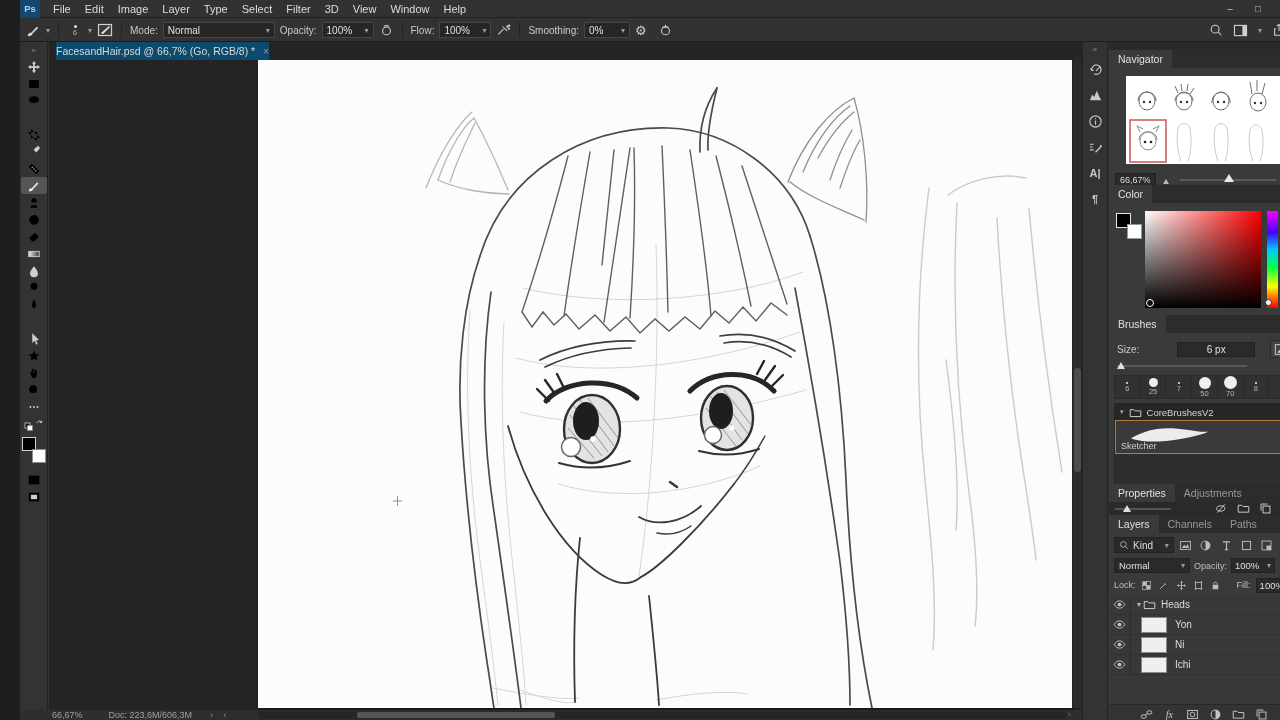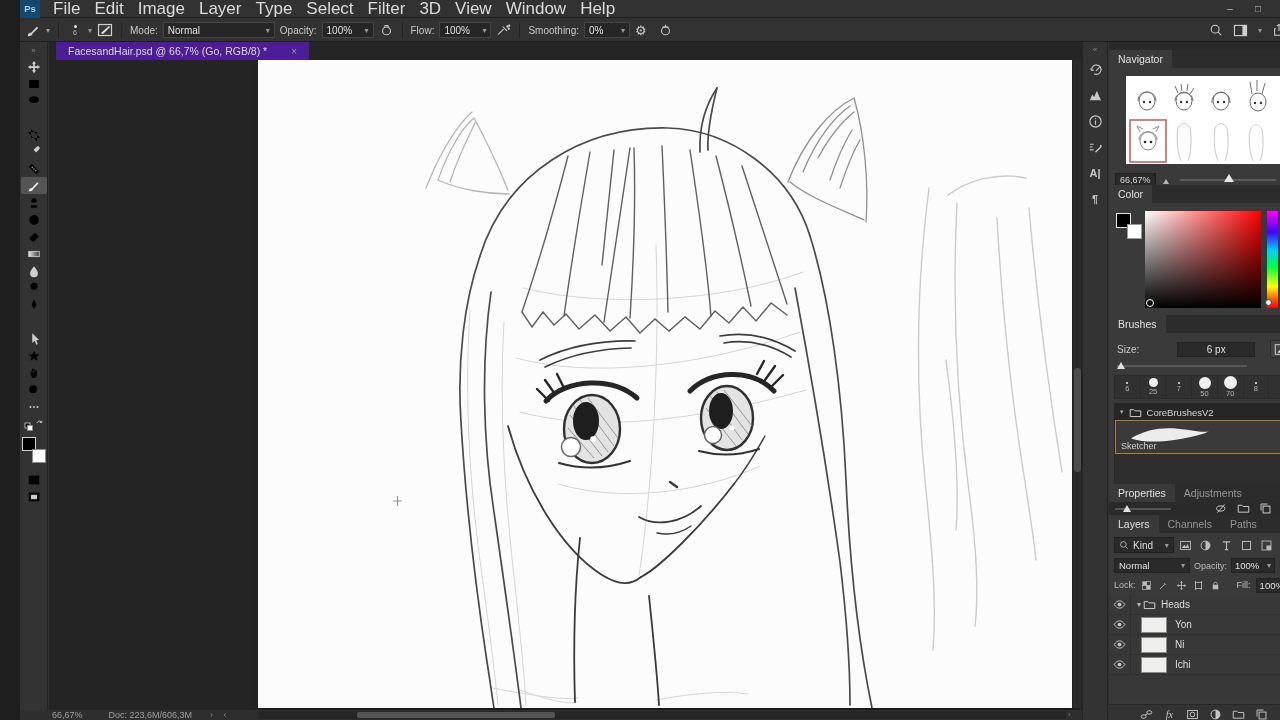--- a/index.html
+++ b/index.html
@@ -11,21 +11,21 @@
   }
   .abs { position:absolute; }
   svg { display:block; }
   .ic { display:inline-flex; align-items:center; justify-content:center; }
   .ic svg { stroke:#cfcfcf; fill:none; stroke-width:1.2; }
 
   
   .menubar { left:0; top:0; width:1280px; height:18px; background:#323232; border-bottom:1px solid #1f1f1f; display:flex; align-items:center; }
   .pslogo { width:20px; height:18px; background:#15486e; color:#9fd5ff; font-weight:bold; font-size:9.5px; display:flex; align-items:center; justify-content:center; }
   .menus { display:flex; align-items:center; height:100%; margin-left:6px; }
-  .menu-item { padding:0 7px; height:100%; display:flex; align-items:center; font-size:17px; color:#dcdcdc; cursor:default; }
+  .menu-item { padding:0 7px; height:100%; display:flex; align-items:center; font-size:11px; color:#dcdcdc; cursor:default; }
   .winbtns { margin-left:auto; display:flex; height:100%; }
   .winbtn { width:28px; height:100%; display:flex; align-items:center; justify-content:center; color:#bdbdbd; font-size:10px; }
 
   
   .optionsbar { left:0; top:19px; width:1280px; height:23px; background:#323232; border-bottom:1px solid #1c1c1c; display:flex; align-items:center; padding:0 6px; gap:5px; }
   .opt-sep { width:1px; height:16px; background:#232323; margin:0 3px; }
   .opt-label { font-size:10px; color:#c9c9c9; }
   .opt-field { background:#262626; border:1px solid #454545; height:16px; display:flex; align-items:center; gap:4px; padding:0 4px; font-size:10px; color:#e0e0e0; }
   .opt-caret { color:#9a9a9a; font-size:8px; }
   .brush-preview { display:flex; flex-direction:column; align-items:center; width:16px; line-height:1; }
@@ -41,21 +41,21 @@
   .tool svg { width:14px; height:14px; }
   .tool.selected { background:#555555; }
   .swatches { position:relative; width:24px; height:26px; margin-top:6px; }
   .swatches .fg { position:absolute; left:0; top:0; width:14px; height:14px; background:#000; border:1px solid #cfcfcf; }
   .swatches .bg2 { position:absolute; right:0; bottom:0; width:14px; height:14px; background:#fff; border:1px solid #8a8a8a; }
   .mini-swap { width:20px; height:12px; margin-top:4px; }
 
   
   .editor { left:29px; top:60px; width:1033px; height:650px; background:#242424; overflow:hidden; }
   .tabbar { left:29px; top:42px; width:1033px; height:18px; background:#252525; display:flex; align-items:flex-end; }
-  .doc-tab { margin-left:7px; height:18px; background:#4c1d95; display:flex; align-items:center; padding:0 12px; gap:24px; font-size:10.5px; color:#d8d8d8; }
+  .doc-tab { margin-left:7px; height:18px; background:#0c4a6e; display:flex; align-items:center; padding:0 0; gap:8px; font-size:10.5px; color:#d8d8d8; }
   .doc-tab .close { color:#9a9a9a; font-size:10px; }
   .canvas { position:absolute; left:209px; top:0px; width:814px; height:648px; background:#fcfcfc; box-shadow:3px 3px 8px rgba(0,0,0,0.45); }
   .vscroll { position:absolute; left:1023px; top:0; width:9px; height:648px; background:#2b2b2b; border-left:1px solid #222; }
   .vscroll .thumb { position:absolute; left:1px; top:308px; width:7px; height:104px; background:#4d4d4d; border-radius:3px; }
 
   
   .statusbar { left:0; top:710px; width:1062px; height:10px; background:#2e2e2e; display:flex; align-items:center; font-size:9px; color:#9f9f9f; }
   .statusbar .zoomf { margin-left:32px; }
   .statusbar .docf { margin-left:26px; }
   .statusbar .chevs { margin-left:18px; letter-spacing:4px; color:#8a8a8a; }

